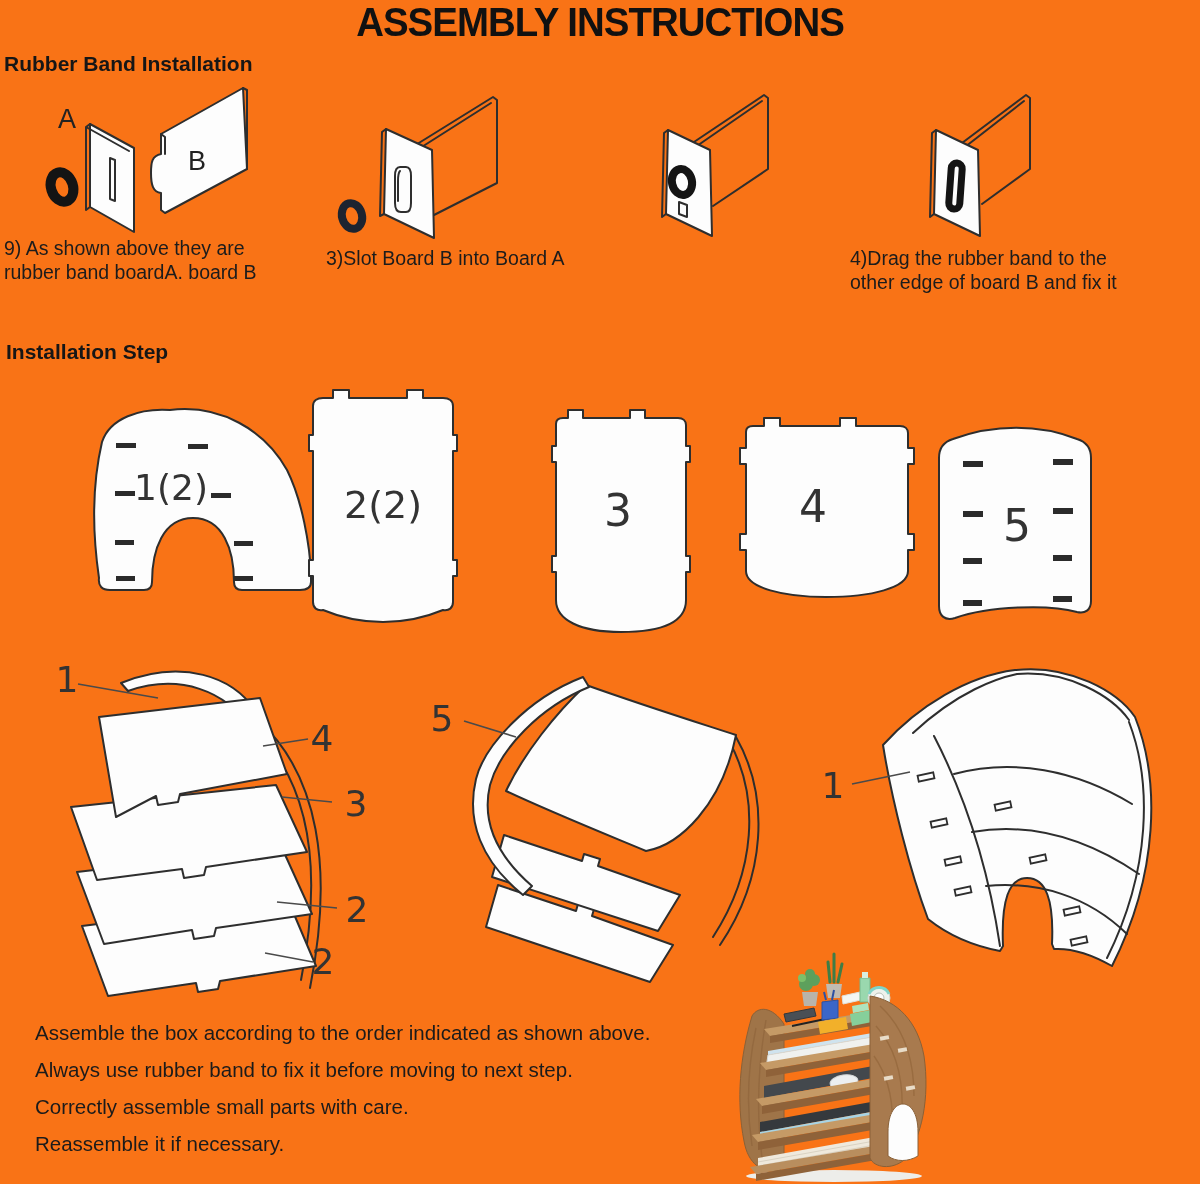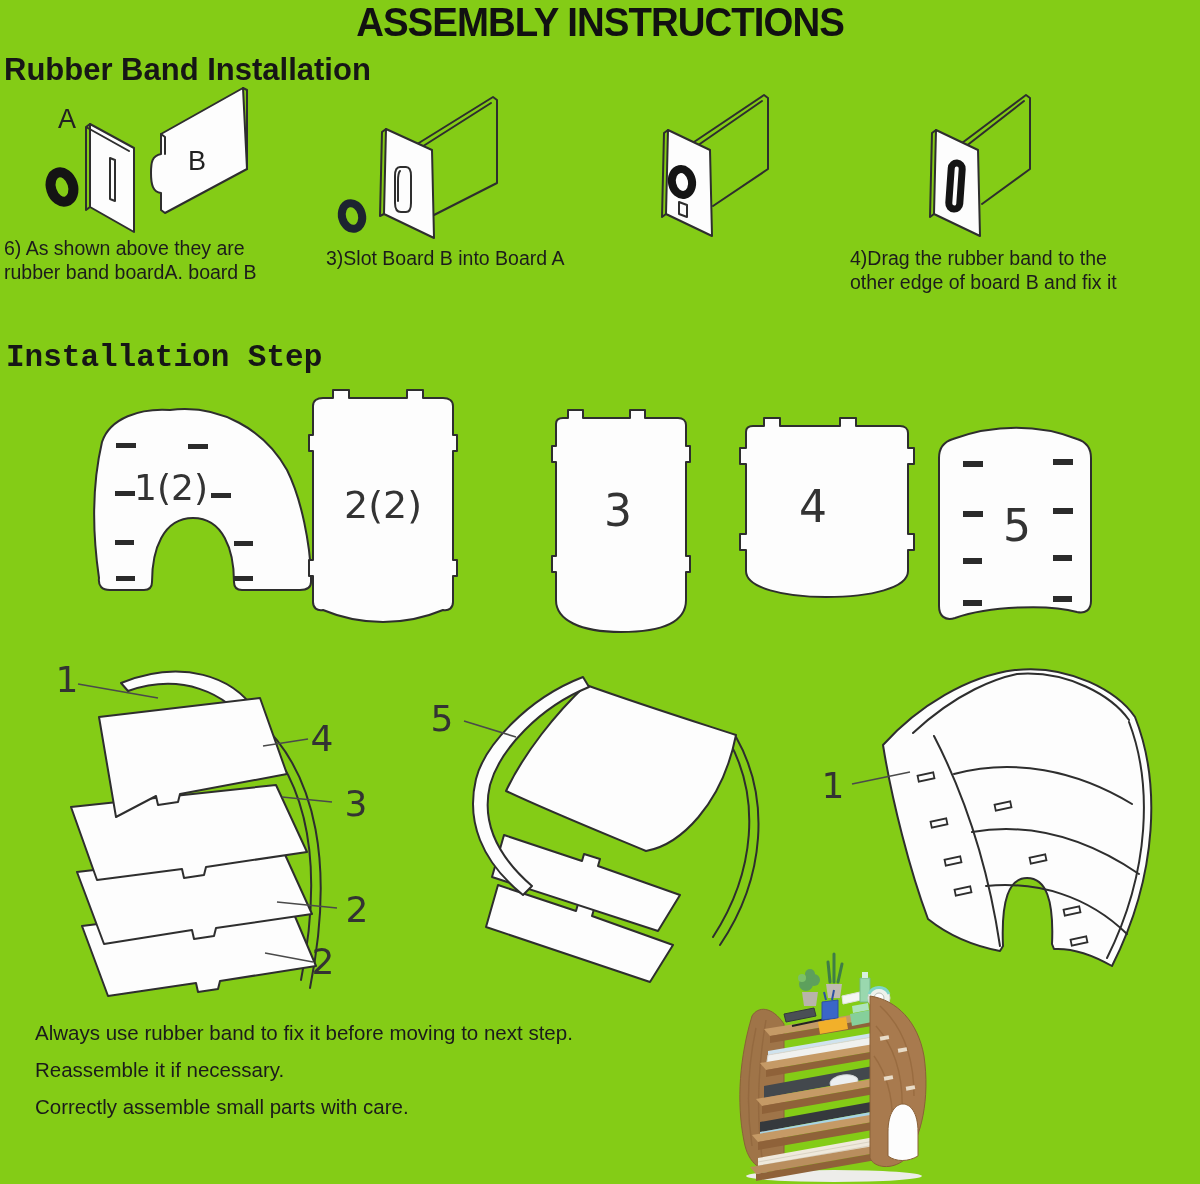--- a/index.html
+++ b/index.html
@@ -1,29 +1,29 @@
 <!DOCTYPE html>
 <html><head>
 <meta charset="utf-8">
 <style>
   html,body{margin:0;padding:0;background:#fff;}
   .page{
     position:relative;width:1200px;height:1184px;margin:0 auto;
-    background:#84cc16;overflow:hidden;
+    background:#f97316;overflow:hidden;
     font-family:"Liberation Sans", sans-serif;color:#1a1a1a;
   }
   .abs{position:absolute;}
   .title{
     top:0;left:0;width:1200px;text-align:center;
     font-size:40px;font-weight:bold;letter-spacing:-1px;color:#111;
     transform:scaleX(.96);transform-origin:center;
     white-space:nowrap;
   }
   .section-heading{
-    font-size:31px;font-weight:bold;color:#161616;white-space:nowrap;
+    font-size:21px;font-weight:bold;color:#161616;white-space:nowrap;
   }
   .caption{
     font-size:19.5px;line-height:1.25;color:#1c1c1c;
   }
   .notes{left:35px;top:1014px;font-size:20.5px;line-height:37px;color:#1b1b1b;}
   svg{display:block;overflow:visible;}
   .ln{fill:none;stroke:#2e2e2e;stroke-width:2;stroke-linejoin:round;stroke-linecap:round;}
   .lnf{fill:#fdfdfd;stroke:#2e2e2e;stroke-width:2;stroke-linejoin:round;stroke-linecap:round;}
   .leader{fill:none;stroke:#4a4a4a;stroke-width:1.6;}
   .slot{fill:#2b2b2b;stroke:none;}
@@ -43,21 +43,21 @@
   <svg class="abs" style="left:28px;top:80px;" width="305" height="158" viewBox="0 0 305 158">
     <text class="blabel" x="30" y="48">A</text>
     <ellipse cx="34" cy="107" rx="11" ry="15" transform="rotate(-18 34 107)" style="fill:none;stroke:#141414;stroke-width:10;"></ellipse>
     <path class="lnf" d="M62,44 L106,68 L106,152 L62,127 Z"></path>
     <path class="ln" d="M62,44 L58,47 L58,130 L62,127 M58,47 L101,71"></path>
     <path class="ln" d="M82,78 L87,80 L87,121 L82,119 Z"></path>
     <path class="lnf" d="M215,8 L133,54 L133,74 C124,76 123,82 123,93 C123,105 125,112 133,113 L133,130 L137,133 L219,89 Z"></path>
     <path class="ln" d="M215,8 L219,10 L219,89 M133,54 L137,57 L137,74"></path>
     <text class="blabel" x="160" y="90">B</text>
   </svg>
-  <div class="abs caption" style="left:4px;top:236px;width:268px;">6) As shown above they are rubber band boardA. board B</div>
+  <div class="abs caption" style="left:4px;top:236px;width:268px;">9) As shown above they are rubber band boardA. board B</div>
 
   <svg class="abs" style="left:330px;top:84px;" width="270" height="160" viewBox="0 0 270 160">
     <path class="ln" d="M84,62 L163,13 L167,16 L167,99 L104,131"></path>
     <path class="ln" d="M87,66 L161,19"></path>
     <path class="lnf" d="M56,45 L102,66 L104,154 L54,130 Z"></path>
     <path class="ln" d="M56,45 L52,48 L50,132 L54,130"></path>
     <path class="ln" d="M70,83 C66,83 65,86 65,92 L65,119 C65,125 67,128 71,128 L76,128 C80,128 81,125 81,119 L81,92 C81,86 80,83 76,83 Z"></path>
     <path class="ln" d="M70,87 C68,89 68,92 68,97 L68,117"></path>
     <ellipse cx="22" cy="132" rx="10" ry="13" transform="rotate(-15 22 132)" style="fill:none;stroke:#1d2430;stroke-width:8;"></ellipse>
   </svg>
@@ -74,21 +74,21 @@
 
   <svg class="abs" style="left:922px;top:86px;" width="190" height="160" viewBox="0 0 190 160">
     <path class="ln" d="M40,57 L104,9 L108,12 L108,83 L60,118"></path>
     <path class="ln" d="M43,61 L102,15"></path>
     <path class="lnf" d="M14,44 L56,64 L58,150 L12,128 Z"></path>
     <path class="ln" d="M14,44 L10,47 L8,131 L12,128"></path>
     <rect x="28" y="77" width="11" height="46" rx="5.5" transform="rotate(4 33 100)" style="fill:none;stroke:#141414;stroke-width:7;"></rect>
   </svg>
   <div class="abs caption" style="left:850px;top:246px;width:300px;">4)Drag the rubber band to the other edge of board B and fix it</div>
 
-  <div class="abs section-heading" style="left:6px;top:340px;font-family:Liberation Mono, monospace;">Installation Step</div>
+  <div class="abs section-heading" style="left:6px;top:340px;">Installation Step</div>
 
   <svg class="abs" style="left:80px;top:400px;" width="252" height="212" viewBox="0 0 252 212">
     <path class="lnf" d="M22,42 C30,18 60,8 90,10 C140,4 185,30 207,70 C222,100 230,145 231,175 L231,182 C231,188 226,190 220,190 L162,190 C156,190 154,186 154,182 C154,150 143,118 113,118 C83,118 72,150 72,182 C72,186 70,190 64,190 L30,190 C22,190 18,186 19,178 C12,130 12,85 22,42 Z"></path>
     <rect class="slot" x="36" y="43" width="20" height="5"></rect>
     <rect class="slot" x="108" y="44" width="20" height="5"></rect>
     <rect class="slot" x="35" y="91" width="20" height="5"></rect>
     <rect class="slot" x="131" y="93" width="20" height="5"></rect>
     <rect class="slot" x="35" y="140" width="19" height="5"></rect>
     <rect class="slot" x="154" y="141" width="19" height="5"></rect>
     <rect class="slot" x="36" y="176" width="19" height="5"></rect>
@@ -169,23 +169,24 @@
     <rect class="slot-o" x="127" y="212" width="16" height="6" transform="rotate(-12 135 215)"></rect>
     <rect class="slot-o" x="212" y="210" width="16" height="6" transform="rotate(-12 220 213)"></rect>
     <rect class="slot-o" x="137" y="242" width="16" height="6" transform="rotate(-12 145 245)"></rect>
     <rect class="slot-o" x="246" y="262" width="16" height="6" transform="rotate(-12 254 265)"></rect>
     <rect class="slot-o" x="253" y="292" width="16" height="6" transform="rotate(-12 261 295)"></rect>
     <path class="leader" d="M34,138 L92,126"></path>
     <text class="figlabel" x="15" y="152" font-size="36" text-anchor="middle">1</text>
   </svg>
 
   <div class="abs notes">
+    <div>Assemble the box according to the order indicated as shown above.</div>
     <div>Always use rubber band to fix it before moving to next step.</div>
+    <div>Correctly assemble small parts with care.</div>
     <div>Reassemble it if necessary.</div>
-    <div>Correctly assemble small parts with care.</div>
   </div>
 
   <svg class="abs" style="left:722px;top:936px;" width="225" height="248" viewBox="0 0 225 248">
     <ellipse cx="112" cy="240" rx="88" ry="6" fill="#ededea"></ellipse>
 
     <path d="M30,80 C18,120 14,165 22,205 C26,228 40,238 58,234 L62,230 L62,88 C50,70 36,70 30,80 Z" fill="#9f7448" stroke="#8a6138" stroke-width="1"></path>
     <path d="M34,92 C26,130 24,170 30,210 M44,84 C36,130 34,175 40,222" stroke="#8a6138" stroke-width="1.4" fill="none" opacity=".55"></path>
 
     <g>
       <path d="M42,93 L160,74 L168,80 L48,100 Z" fill="#c59a66"></path>

